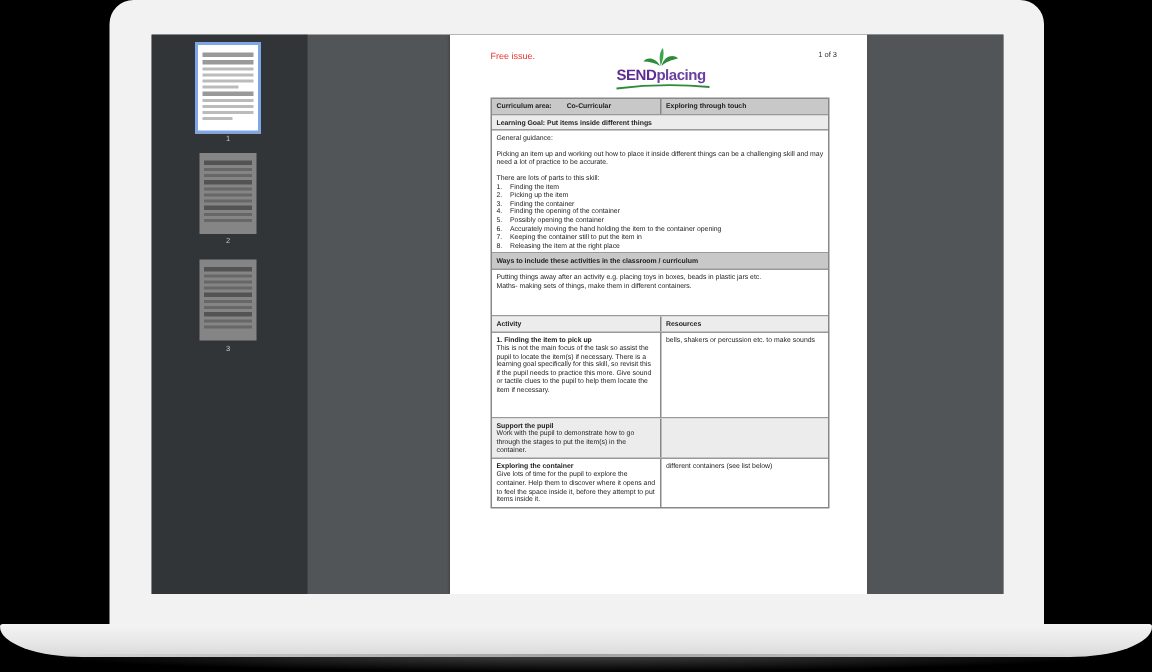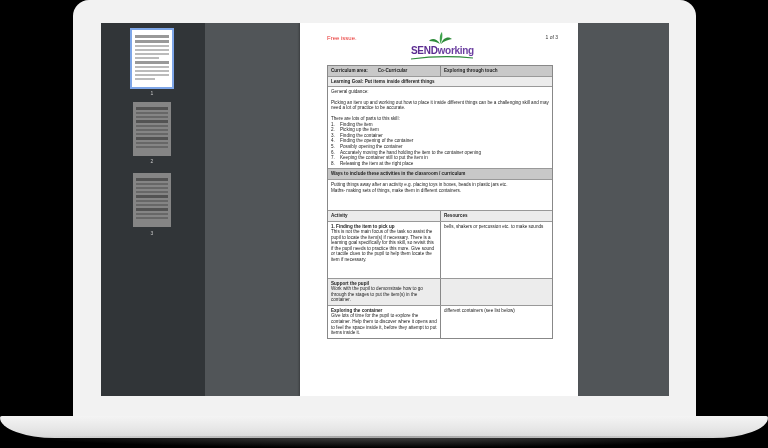--- a/index.html
+++ b/index.html
@@ -135,21 +135,21 @@
     <div class="free-issue">Free issue.</div>
     <div class="page-count">1 of 3</div>
 
     <div class="logo">
       <svg width="70" height="30" viewBox="0 0 70 30">
         <path d="M33 12 C30 6 24 6 22 9 C26 9 30 10 33 12 Z" fill="#2e8b3a"></path>
         <path d="M34 12 C36 5 42 4 45 7 C41 8 37 9 34 12 Z" fill="#2e8b3a"></path>
         <path d="M33.5 12 C32 6 33 2 35 0 C36 4 35 8 33.5 12 Z" fill="#3fa34d"></path>
         <path d="M4 27 Q35 23 66 26" stroke="#2e8b3a" stroke-width="1.2" fill="none"></path>
       </svg>
-      <div class="logo-text"><span class="b">SEND</span><span class="i">working</span></div>
+      <div class="logo-text"><span class="b">SEND</span><span class="i">placing</span></div>
     </div>
 
     <div class="doc-table">
       <div class="row bg-dark">
         <div class="cell col-a bold" style="display:flex;gap:10px;">
           <span>Curriculum area:</span>
           <span>Co-Curricular</span>
         </div>
         <div class="cell col-b bold">Exploring through touch</div>
       </div>

